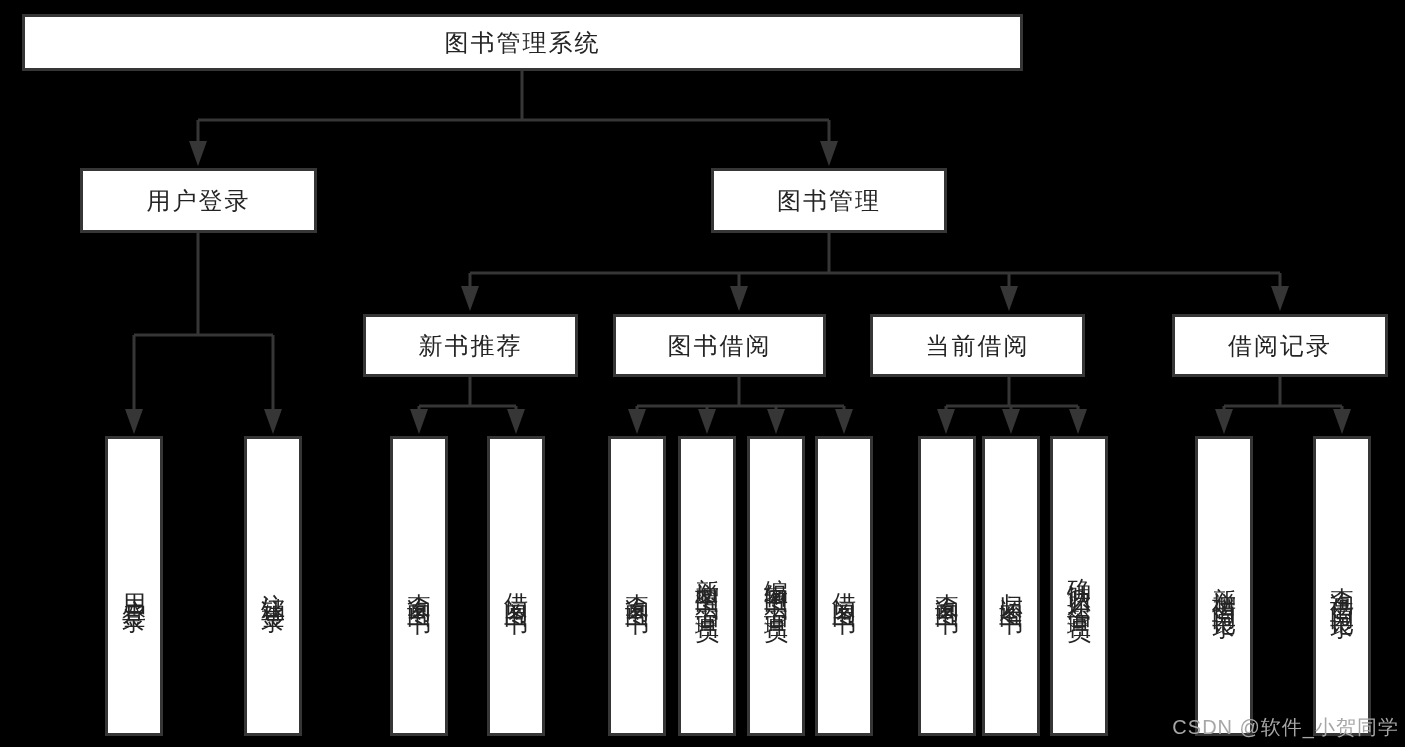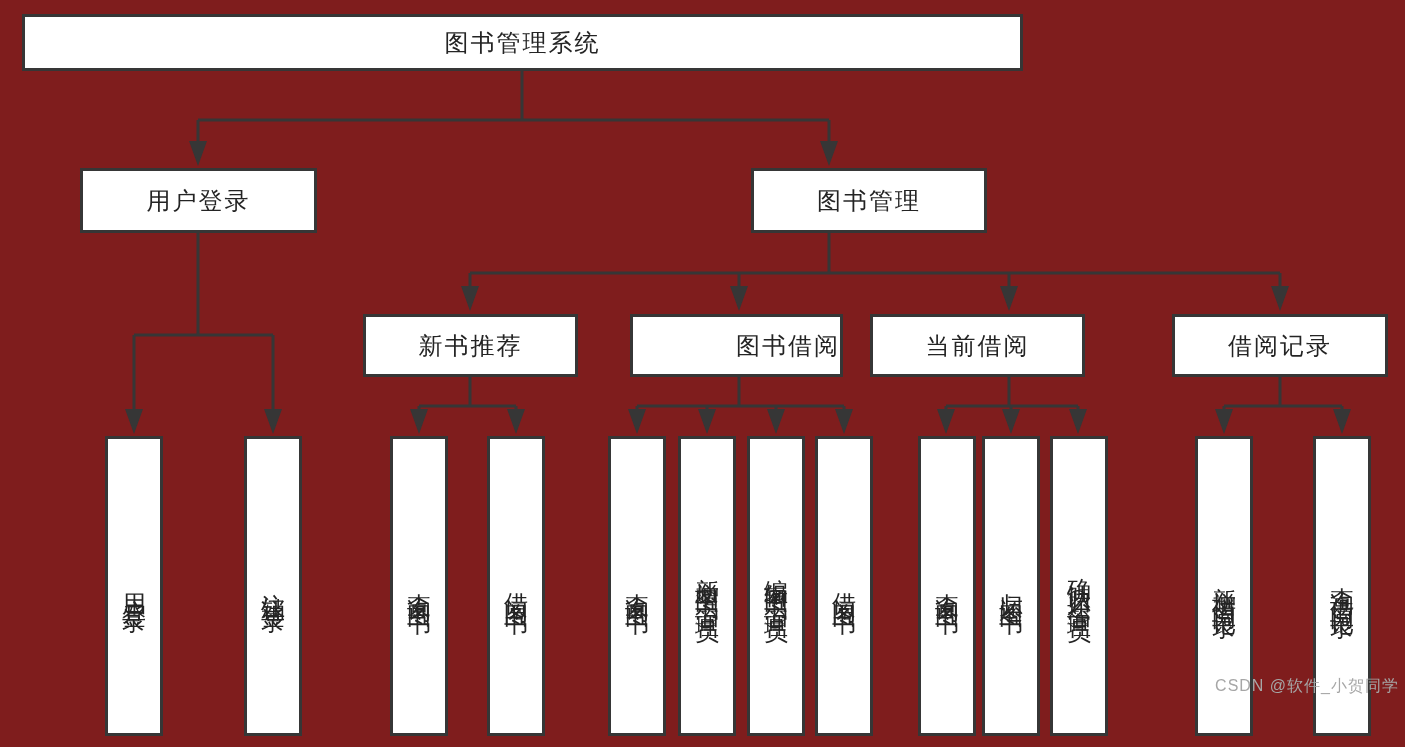--- a/index.html
+++ b/index.html
@@ -1,59 +1,59 @@
 <!DOCTYPE html>
 <html><head>
 <meta charset="utf-8">
 <style>
   html,body { margin:0; padding:0; background:#ffffff; }
   .canvas {
-    position:relative; width:1405px; height:747px; background:#7f1d1d;
+    position:relative; width:1405px; height:747px; background:#000000;
     font-family:"Liberation Sans", sans-serif; overflow:hidden;
   }
   .connectors { position:absolute; left:0; top:0; width:1405px; height:747px; }
   .box {
     position:absolute; box-sizing:border-box; background:#ffffff;
     border:3px solid #363636; color:#242424;
     display:flex; align-items:center; justify-content:center;
     text-align:center;
   }
   .h-label { font-size:24px; letter-spacing:2px; white-space:nowrap; }
   .v-label {
     writing-mode:vertical-rl; text-orientation:mixed;
     font-size:24px; letter-spacing:6px; line-height:1;
     white-space:nowrap;
   }
   
   .b-root { left:22px; top:14px; width:1001px; height:57px; }
   
   .b-l2-0 { left:80px;  top:168px; width:237px; height:65px; }
-  .b-l2-1 { left:711px; top:168px; width:236px; height:65px;margin-left:40px; }
+  .b-l2-1 { left:711px; top:168px; width:236px; height:65px; }
   
   .b-l3-0 { left:363px;  top:314px; width:215px; height:63px;text-align:right; }
-  .b-l3-1 { left:630px;  top:314px; width:213px; height:63px;justify-content:flex-end; }
+  .b-l3-1 { left:613px;  top:314px; width:213px; height:63px; }
   .b-l3-2 { left:870px;  top:314px; width:215px; height:63px; }
   .b-l3-3 { left:1172px; top:314px; width:216px; height:63px;text-align:center; }
   
   .leaf { top:436px; width:58px; height:300px; }
   .b-lf-0  { left:105px;  }
   .b-lf-1  { left:244px;  }
   .b-lf-2  { left:390px;  }
   .b-lf-3  { left:487px;  }
   .b-lf-4  { left:608px;  }
   .b-lf-5  { left:678px;  }
   .b-lf-6  { left:747px;  }
   .b-lf-7  { left:815px;  }
   .b-lf-8  { left:918px;  }
   .b-lf-9  { left:982px;  }
   .b-lf-10 { left:1050px; }
   .b-lf-11 { left:1195px; }
   .b-lf-12 { left:1313px; }
   .watermark {
-    position:absolute; right:6px; top:676px; font-size:16px;
+    position:absolute; right:6px; top:714px; font-size:20px;
     color:#a6a6a6; letter-spacing:1px; z-index:5; white-space:nowrap;
   }
 </style>
 </head>
 <body>
 
 <div class="canvas">
 
   <svg class="connectors" viewBox="0 0 1405 747" xmlns="http://www.w3.org/2000/svg">
     <defs>

